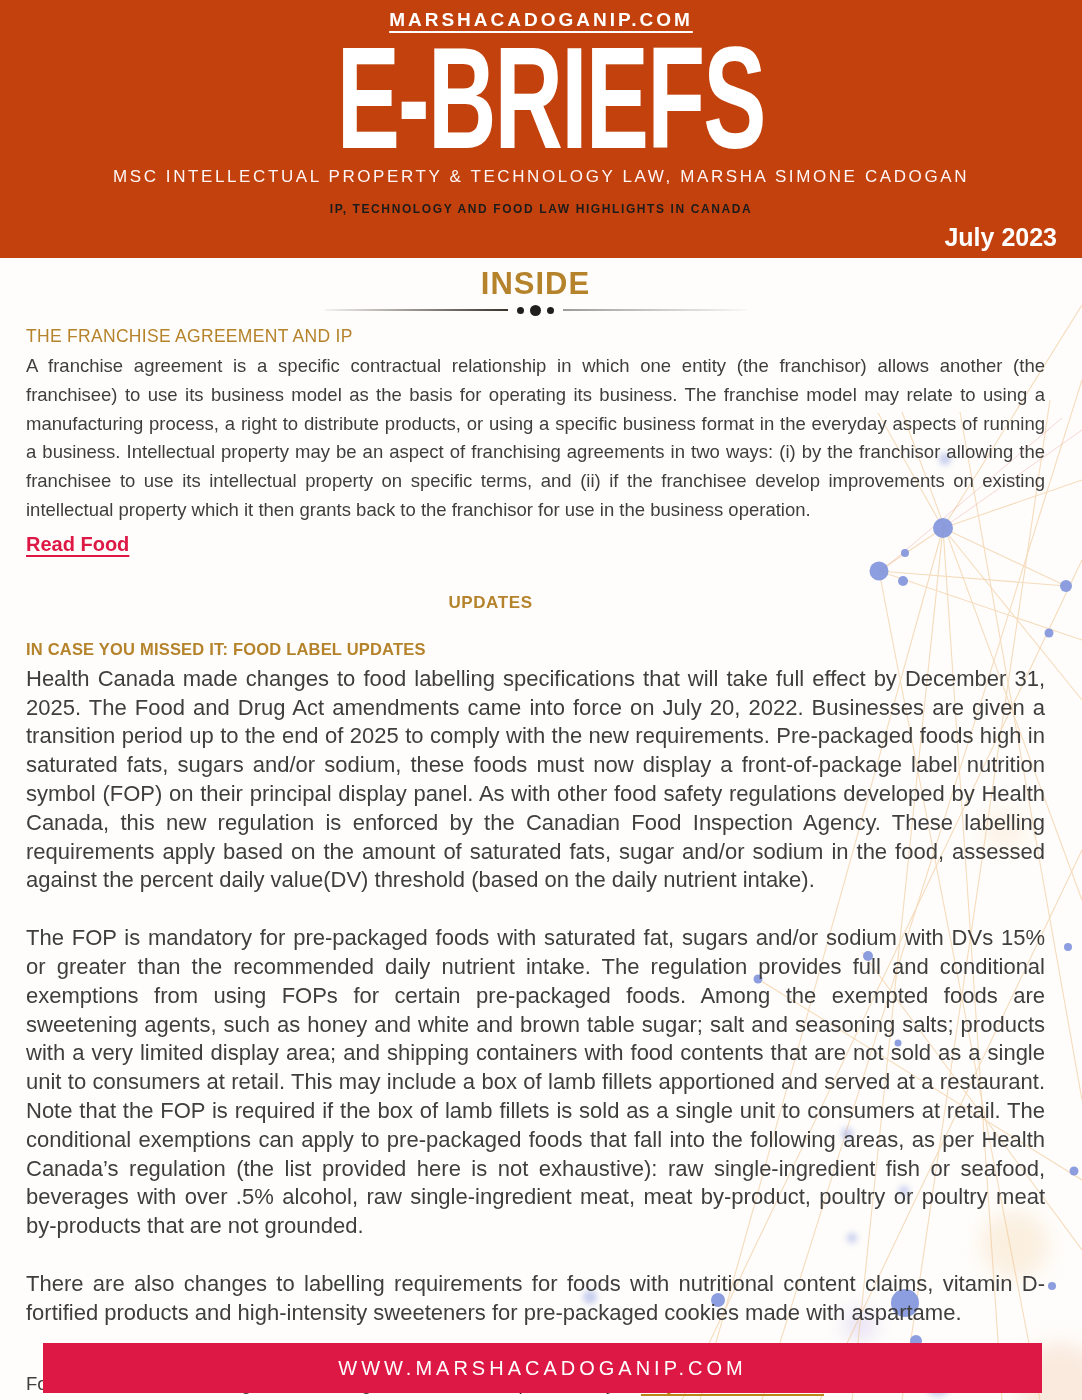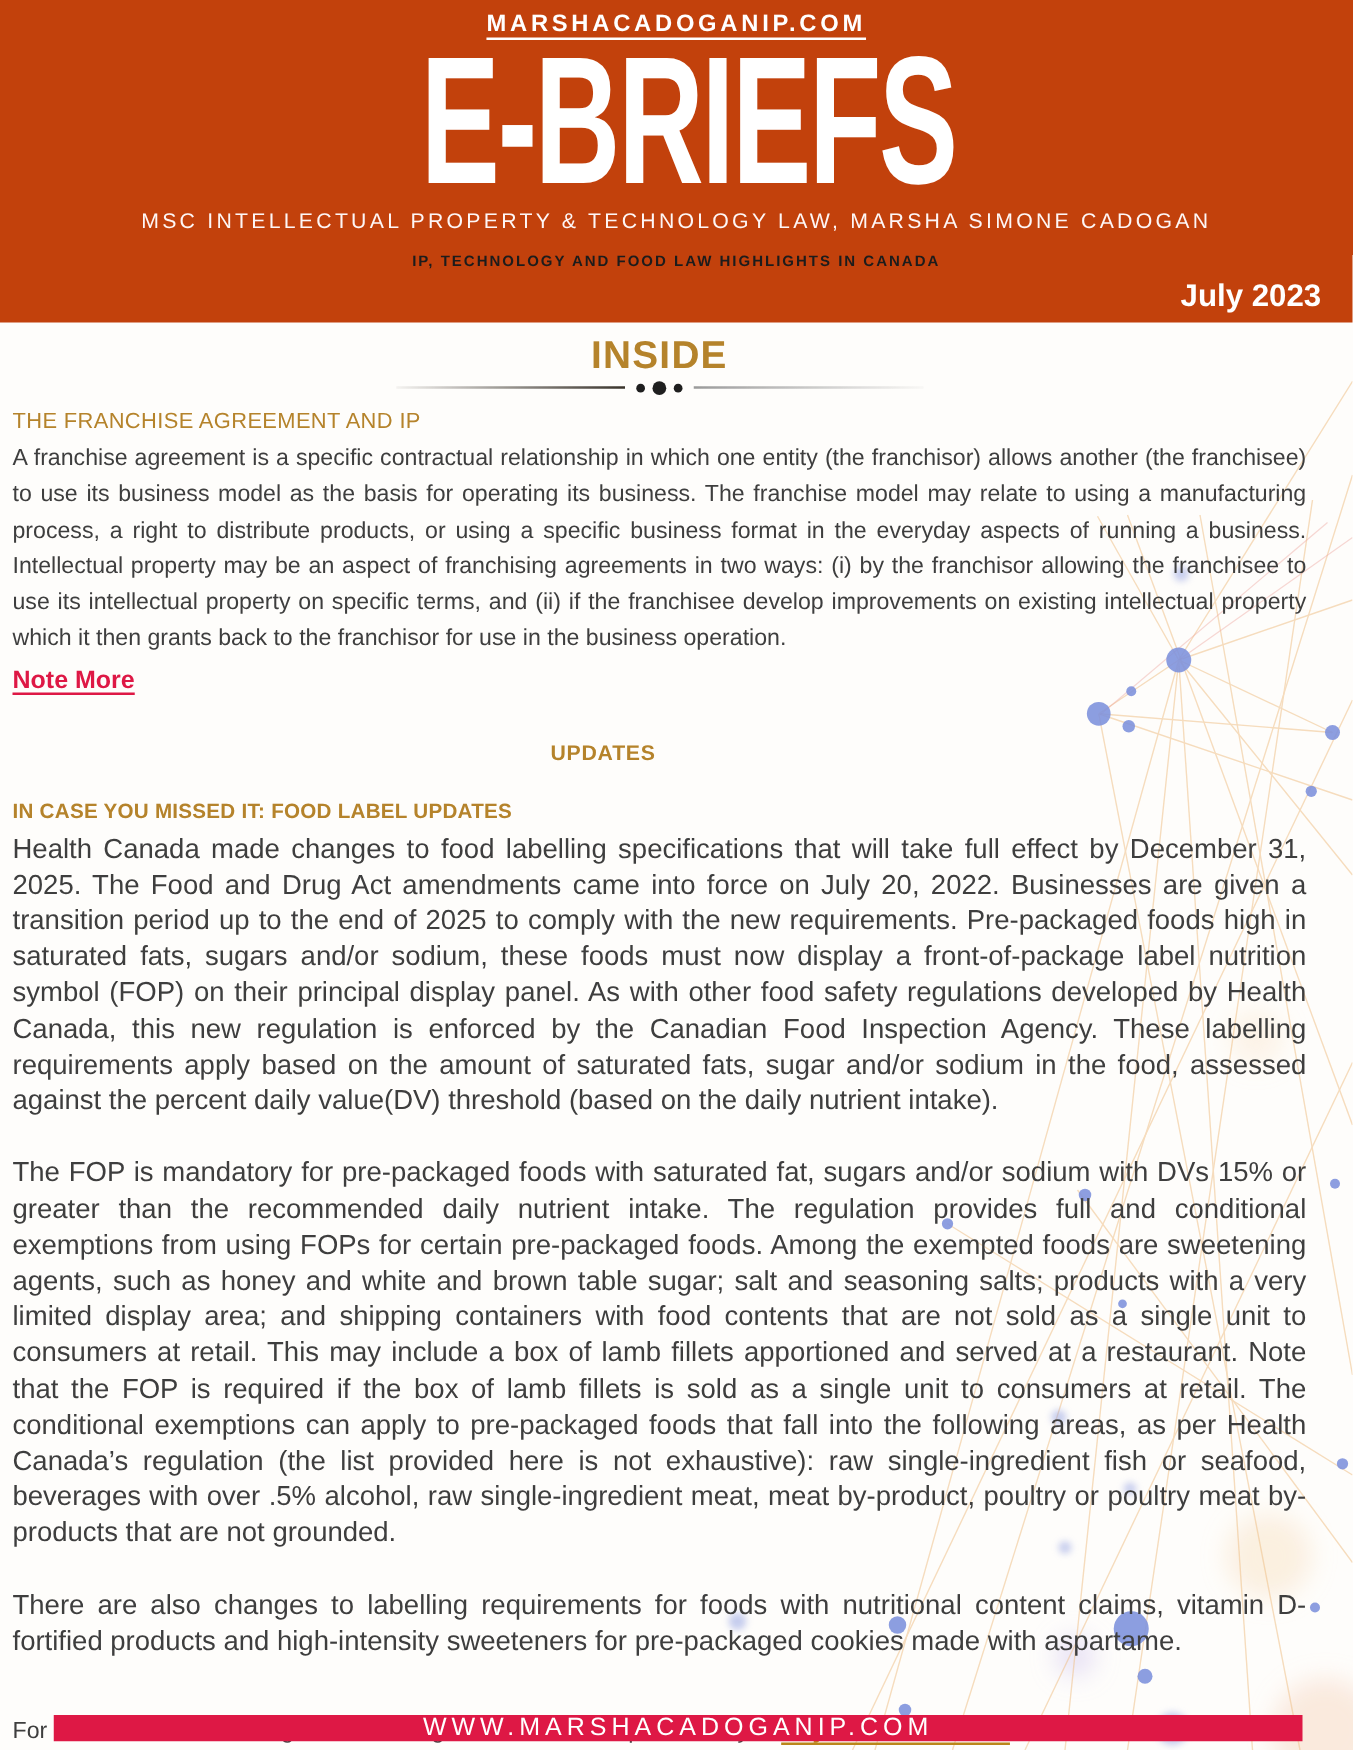--- a/index.html
+++ b/index.html
@@ -43,21 +43,21 @@
   .tagline {
     margin-top:15px; font-size:12px; font-weight:bold;
     letter-spacing:1.6px; color:#1C1C1C;
   }
   .issue-date {
     position:absolute; right:25px; bottom:6px;
     font-size:25px; font-weight:bold; color:#ffffff;
   }
 
   
-  .content { position:relative; z-index:1; padding:6px 37px 0 10px; }
+  .content { position:relative; z-index:1; padding:6px 37px 0 26px; }
   .inside-title {
     text-align:center; color:#B5832B; font-size:31px;
     font-weight:bold; letter-spacing:1px; margin-top:2px;
   }
   .divider {
     width:422px; margin:1px auto 0 auto;
     display:flex; align-items:center; gap:9px; height:14px;
   }
   .divider .line-l {
     flex:1; height:2px;
@@ -100,21 +100,21 @@
   .contact-line { margin-top:42px; color:#3E3E3E; font-size:18.5px; line-height:28.8px; }
   .contact-link {
     color:#BA8519; font-weight:bold; font-style:italic;
     text-decoration:underline; text-underline-offset:4px;
     text-decoration-thickness:2px; cursor:pointer;
   }
 
   
   .footer-bar {
     position:absolute; z-index:2; left:43px; right:40px; bottom:7px;
-    height:21px; background:#DE1845;
+    height:50px; background:#DE1845;
     display:flex; align-items:center; justify-content:center;
   }
   .footer-bar a {
     color:#ffffff; font-size:20px; letter-spacing:4px;
     text-decoration:none; font-weight:normal; cursor:pointer;
   }
 </style>
 </head>
 <body>
 
@@ -213,21 +213,21 @@
         <div class="dot big"></div>
         <div class="dot"></div>
       </div>
       <div class="line-r"></div>
     </div>
 
     <div class="section-heading">THE FRANCHISE AGREEMENT AND IP</div>
 
     <p class="body-text">A franchise agreement is a specific contractual relationship in which one entity (the franchisor) allows another (the franchisee) to use its business model as the basis for operating its business. The franchise model may relate to using a manufacturing process, a right to distribute products, or using a specific business format in the everyday aspects of running a business. Intellectual property may be an aspect of franchising agreements in two ways: (i) by the franchisor allowing the franchisee to use its intellectual property on specific terms, and (ii) if the franchisee develop improvements on existing intellectual property which it then grants back to the franchisor for use in the business operation.</p>
 
-    <a class="read-more">Note More</a>
+    <a class="read-more">Read Food</a>
 
     <div class="updates-heading">UPDATES</div>
 
     <div class="updates-subheading">IN CASE YOU MISSED IT: FOOD LABEL UPDATES</div>
 
     <p class="para first">Health Canada made changes to food labelling specifications that will take full effect by December 31, 2025. The Food and Drug Act amendments came into force on July 20, 2022. Businesses are given a transition period up to the end of 2025 to comply with the new requirements. Pre-packaged foods high in saturated fats, sugars and/or sodium, these foods must now display a front-of-package label nutrition symbol (FOP) on their principal display panel.  As with other food safety regulations developed by Health Canada, this new regulation is enforced by the Canadian Food Inspection Agency. These labelling requirements apply based on the amount of saturated fats, sugar and/or sodium in the food, assessed against the percent daily value(DV) threshold (based on the daily nutrient intake).</p>
 
     <p class="para">The FOP is mandatory for pre-packaged foods with saturated fat, sugars and/or sodium with DVs 15% or greater than the recommended daily nutrient intake. The regulation provides full and conditional exemptions from using FOPs for certain pre-packaged foods. Among the exempted foods are sweetening agents, such as honey and white and brown table sugar; salt and seasoning salts; products with a very limited display area; and shipping containers with food contents that are not sold as a single unit to consumers at retail. This may include a box of lamb fillets apportioned and served at a restaurant. Note that the FOP is required if the box of lamb fillets is sold as a single unit to consumers at retail.  The conditional exemptions can apply to pre-packaged foods that fall into the following areas, as per Health Canada’s regulation (the list provided here is not exhaustive): raw single-ingredient fish or seafood, beverages with over .5% alcohol, raw single-ingredient meat, meat by-product, poultry or poultry meat by-products that are not grounded.</p>
 
     <p class="para">There are also changes to labelling requirements for foods with nutritional content claims, vitamin D-fortified products and high-intensity sweeteners for pre-packaged cookies made with aspartame.</p>

